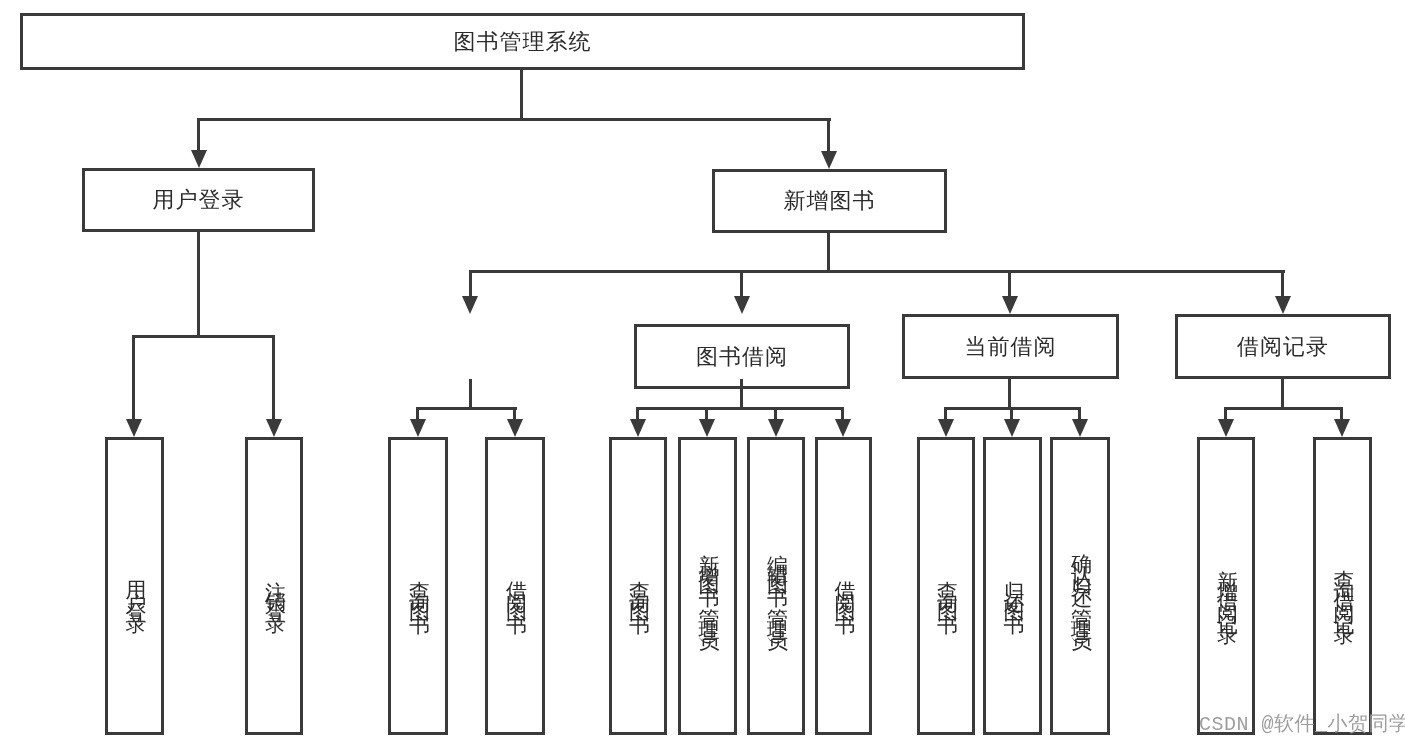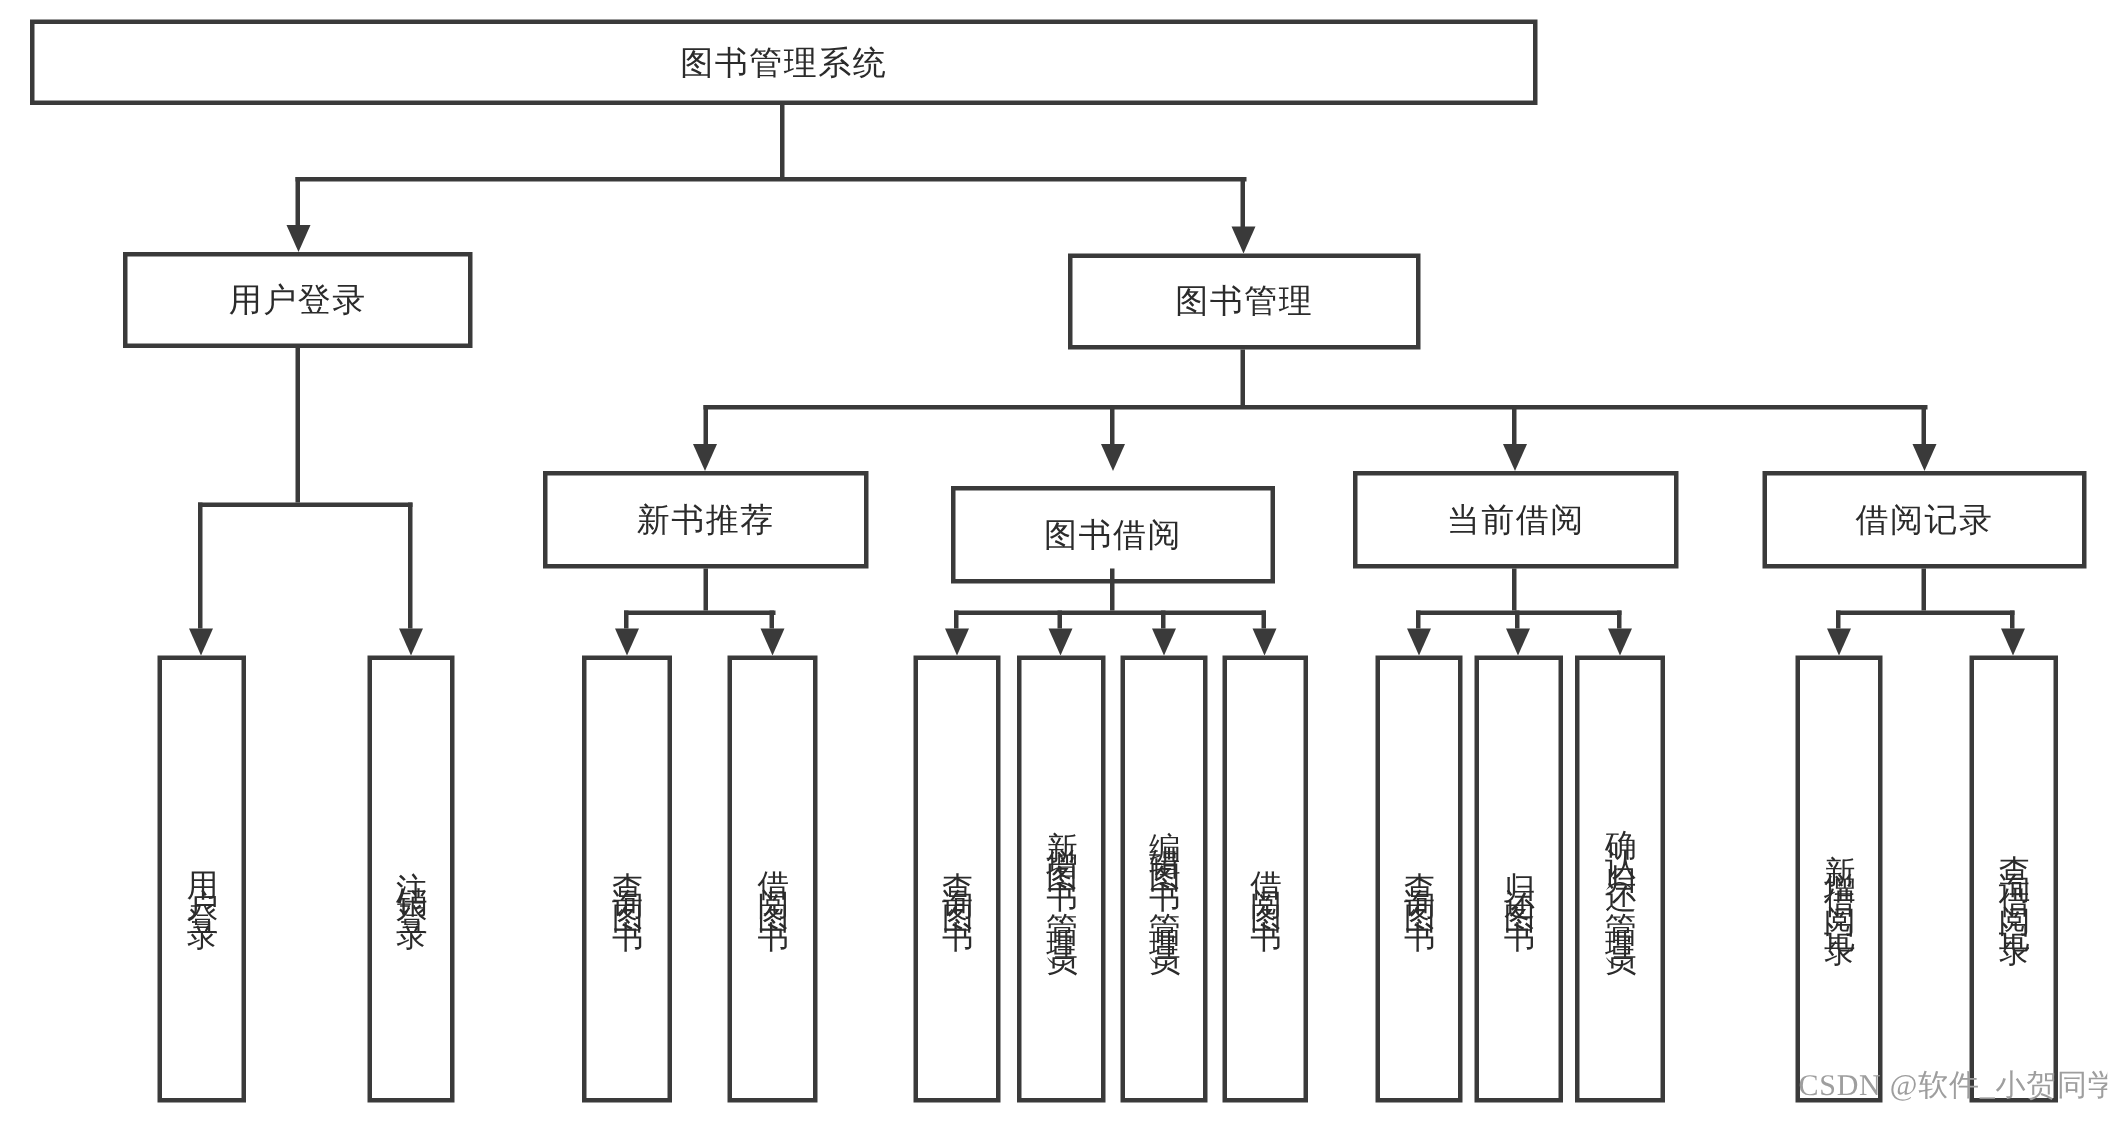--- a/index.html
+++ b/index.html
@@ -1,21 +1,21 @@
 <!DOCTYPE html>
 <html><head>
 <meta charset="utf-8">
 <style>
   html, body { margin: 0; padding: 0; background: #ffffff; }
   .canvas {
     position: relative;
     width: 1405px;
     height: 747px;
     background: #ffffff;
-    font-family: Liberation Serif, serif;
+    font-family: Liberation Mono, monospace;
     overflow: hidden;
   }
   .node {
     position: absolute;
     box-sizing: border-box;
     border: 3px solid #3a3a3a;
     background: #ffffff;
     display: flex;
     align-items: center;
     justify-content: center;
@@ -63,44 +63,41 @@
   <div class="hl" style="left:197px; top:118px; width:634px;"></div>
   <div class="vl" style="left:197px; top:118px; height:34px;"></div>
   <div class="arrow" style="left:191px; top:150px;"></div>
   <div class="vl" style="left:827px; top:118px; height:34px;"></div>
   <div class="arrow" style="left:821px; top:151px;"></div>
 
   <div class="node node-h" style="left:82px; top:168px; width:233px; height:64px;">
     <span>用户登录</span>
   </div>
   <div class="node node-h" style="left:712px; top:169px; width:235px; height:64px;">
-    <span>图书管理</span>
+    <span>新增图书</span>
   </div>
 
   <div class="vl" style="left:197px; top:232px; height:103px;"></div>
   <div class="hl" style="left:132px; top:335px; width:143px;"></div>
   <div class="vl" style="left:132px; top:335px; height:84px;"></div>
   <div class="arrow" style="left:126px; top:419px;"></div>
   <div class="vl" style="left:272px; top:335px; height:84px;"></div>
   <div class="arrow" style="left:266px; top:419px;"></div>
 
   <div class="vl" style="left:827px; top:233px; height:37px;"></div>
   <div class="hl" style="left:469px; top:270px; width:816px;"></div>
   <div class="vl" style="left:469px; top:270px; height:26px;"></div>
   <div class="arrow" style="left:462px; top:296px;"></div>
   <div class="vl" style="left:740px; top:270px; height:26px;"></div>
   <div class="arrow" style="left:734px; top:296px;"></div>
   <div class="vl" style="left:1008px; top:270px; height:26px;"></div>
   <div class="arrow" style="left:1002px; top:296px;"></div>
   <div class="vl" style="left:1281px; top:270px; height:26px;"></div>
   <div class="arrow" style="left:1275px; top:296px;"></div>
 
-  <div class="node node-h" style="left:362px; top:314px; width:217px; height:65px;">
-    <span>新书推荐</span>
-  </div>
   <div class="node node-h" style="left:634px; top:324px; width:216px; height:65px;">
     <span>图书借阅</span>
   </div>
   <div class="node node-h" style="left:1175px; top:314px; width:216px; height:65px;">
     <span>借阅记录</span>
   </div>
   <div class="node node-h" style="left:902px; top:314px; width:217px; height:65px;">
     <span>当前借阅</span>
   </div>
 

